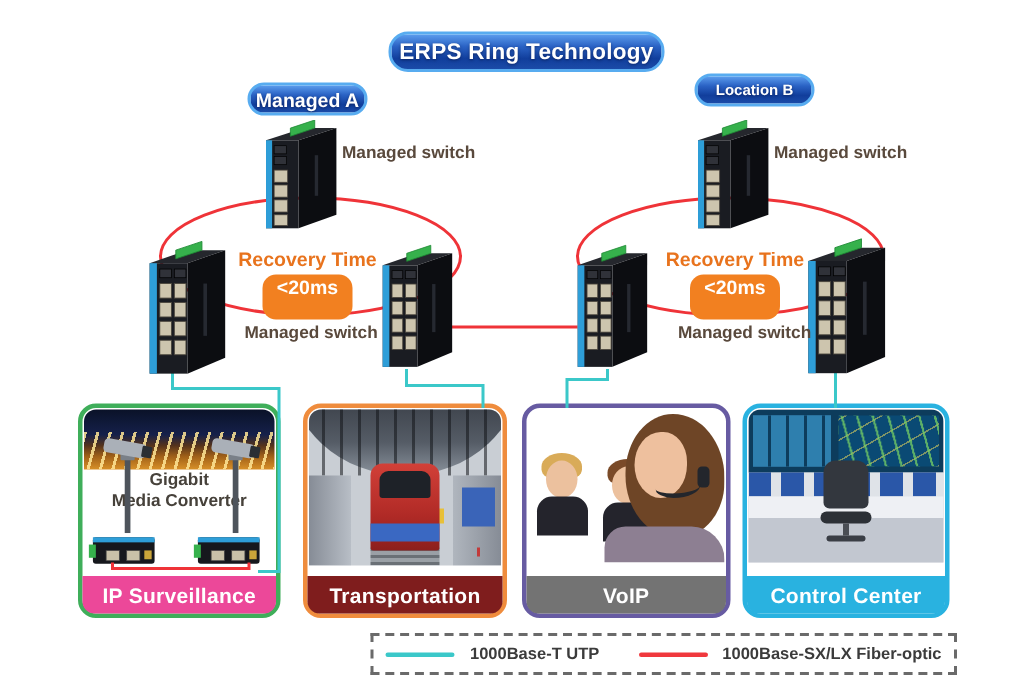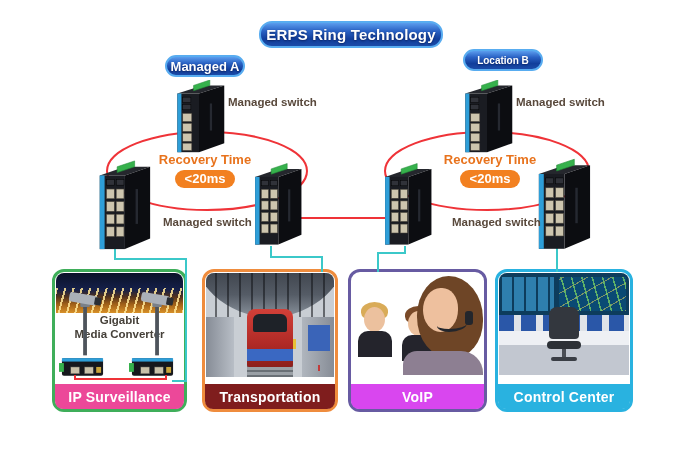--- a/index.html
+++ b/index.html
@@ -11,42 +11,42 @@
         color:#fff;font-weight:bold;box-sizing:border-box;
         background:linear-gradient(180deg,#5b9ced 0%,#2a62c4 35%,#113e9c 70%,#1b4ba8 100%);
         border:2px solid #58acf0;border-radius:13px;text-shadow:0 1px 2px rgba(0,0,30,.45);}
   #title{left:259px;top:21px;width:184px;height:27px;font-size:15px;letter-spacing:.2px;}
   #locA{left:165px;top:55px;width:80px;height:22px;font-size:13px;border-radius:11px;}
   #locB{left:447px;top:49px;width:80px;height:22px;font-size:10px;border-radius:11px;margin-left:16px;}
 
   
   .msw{position:absolute;font-size:11.5px;font-weight:bold;color:#59493c;z-index:4;}
   .recovery{position:absolute;width:120px;text-align:center;z-index:4;}
-  .rec-t{font-size:13px;font-weight:bold;color:#e8731d;}
-  .rec-badge{display:inline-block;margin-top:3px;padding:1px 10px 2px;background:#f28020;
+  .rec-t{font-size:13px;font-weight:bold;color:#e8731d;margin-top:13px;}
+  .rec-badge{display:inline-block;margin-top:3px;padding:1px 10px 14px;background:#f28020;
              border-radius:9px;color:#fff;font-weight:bold;font-size:13px;}
 
   
   .wires{position:absolute;left:0;top:0;z-index:2;pointer-events:none;}
 
   
   .sw{position:absolute;z-index:3;}
   .dev{position:absolute;z-index:2;}
 
   
   .panel{position:absolute;top:269px;height:143px;background:#fff;border:3px solid;
          border-radius:12px;box-sizing:border-box;z-index:1;}
   .bar{position:absolute;left:0;right:0;bottom:0;height:25px;display:flex;align-items:center;
        justify-content:center;color:#fff;font-weight:bold;font-size:14px;
        border-radius:0 0 8px 8px;letter-spacing:.2px;}
   .photo{position:absolute;left:1px;right:1px;top:1px;border-radius:8px 8px 0 0;overflow:hidden;}
 
   #panel-ip{left:52px;width:135px;border-color:#3fae5a;} #panel-ip .bar{background:#ec4899;}
   #panel-tr{left:202px;width:136px;border-color:#ef8c3d;} #panel-tr .bar{background:#7f1d1d;}
-  #panel-vo{left:348px;width:139px;border-color:#675ba2;} #panel-vo .bar{background:#d946ef;}
+  #panel-vo{left:348px;width:139px;border-color:#675ba2;} #panel-vo .bar{background:#737373;}
   #panel-cc{left:495px;width:138px;border-color:#29b2e0;} #panel-cc .bar{background:#29b2e0;text-align:center;}
 
   
   .photo-ip{height:40px;background:linear-gradient(180deg,#0a1228 0%,#15204a 42%,#54331c 60%,#a06018 78%,#d89028 100%);}
   .photo-ip::after{content:"";position:absolute;left:0;right:0;top:38%;bottom:0;
      background:repeating-linear-gradient(105deg,rgba(255,230,150,.85) 0 2px,rgba(255,255,255,0) 2px 8px);}
   .gmc{position:absolute;top:42px;left:0;right:0;text-align:center;font-size:11.5px;font-weight:bold;
        color:#46413a;line-height:1.2;z-index:2;}
 
   
@@ -287,14 +287,20 @@
       <div class="cc-chair">
         <div class="cc-back"></div>
         <div class="cc-seat"></div>
         <div class="cc-pole"></div>
         <div class="cc-base"></div>
       </div>
     </div>
     <div class="bar">Control Center</div>
   </div>
 
+  <div class="legend">
+    <span class="lg-line lg-utp"></span>
+    <span class="lg-txt">1000Base-T UTP</span>
+    <span class="lg-line lg-fiber"></span>
+    <span class="lg-txt">1000Base-SX/LX Fiber-optic</span>
+  </div>
 
 </div>
 
 </body></html>

